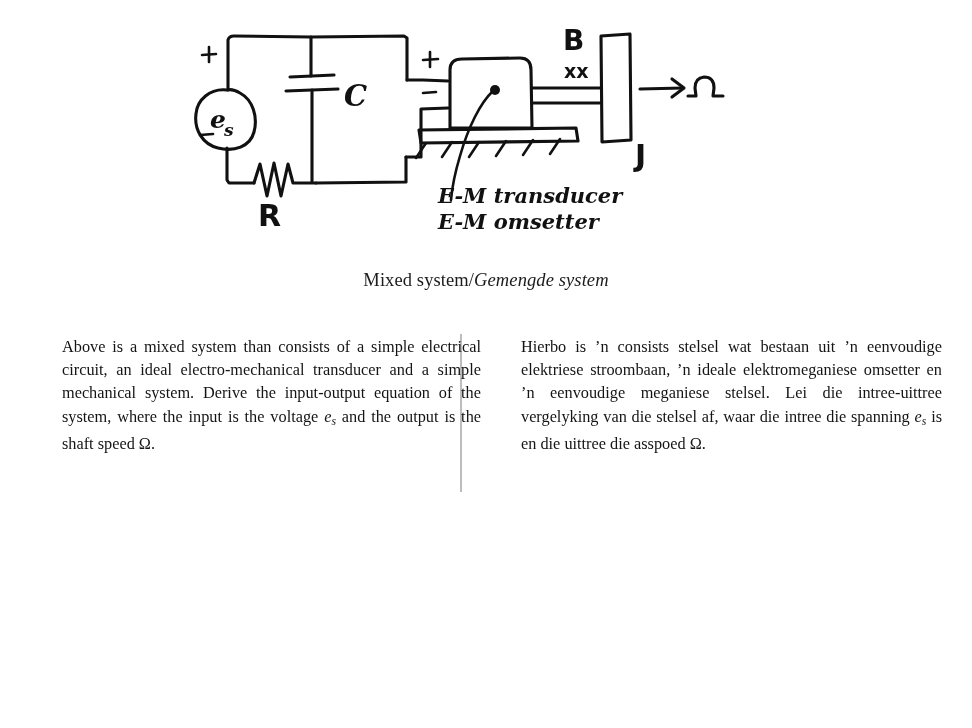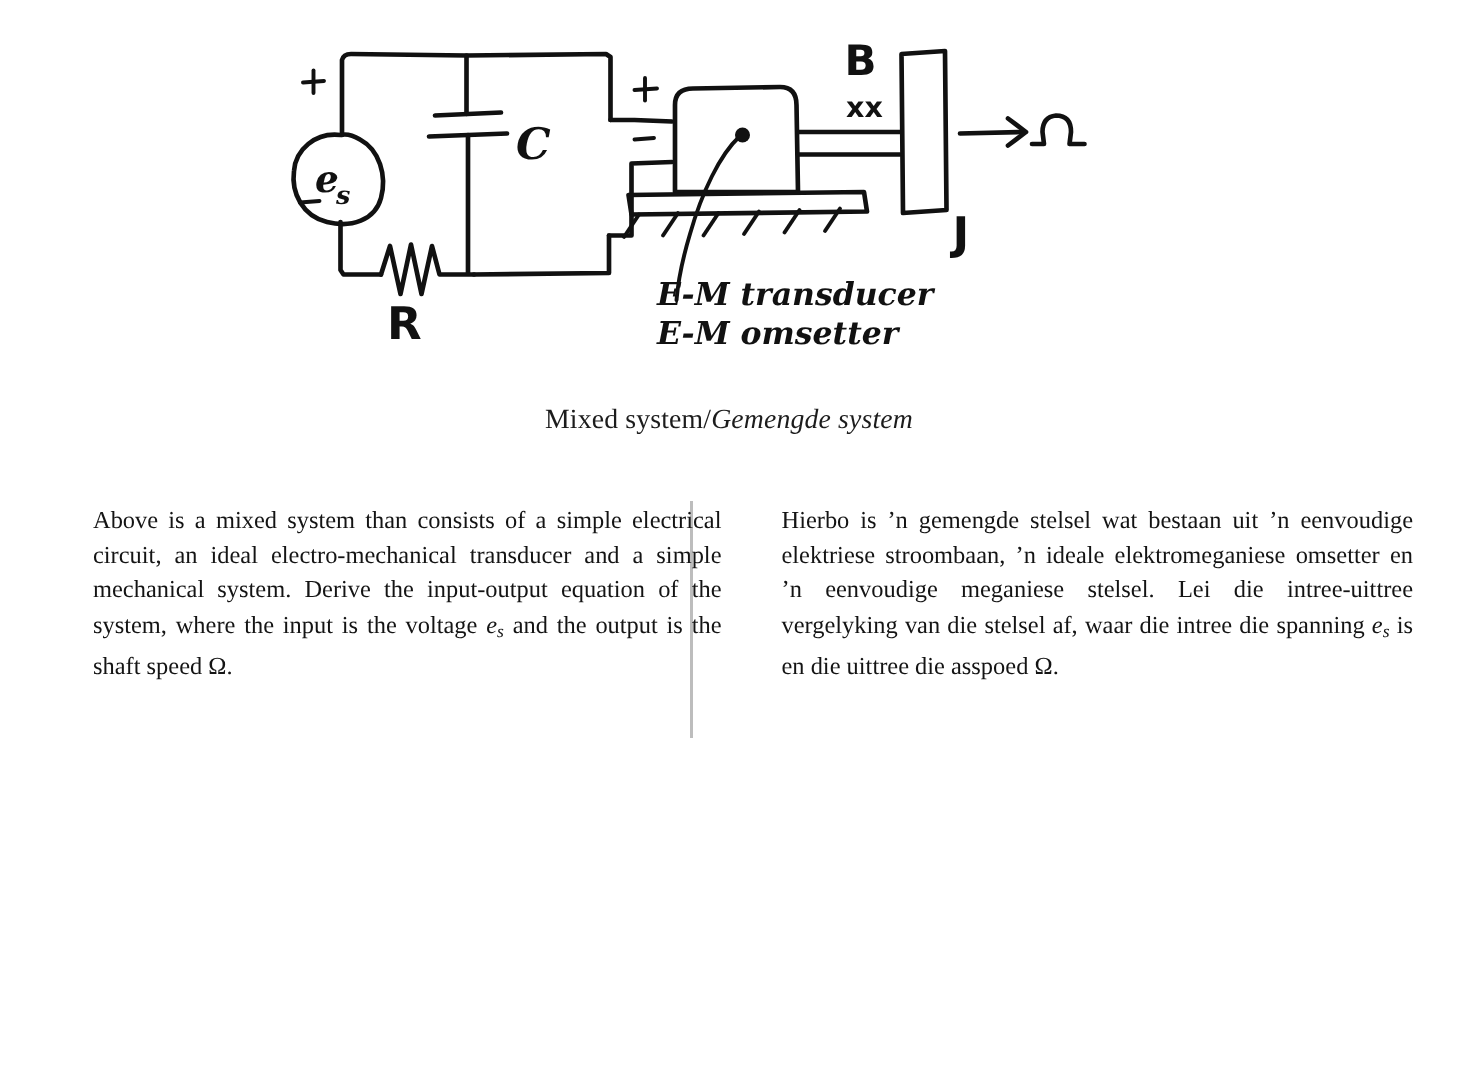--- a/index.html
+++ b/index.html
@@ -256,18 +256,18 @@
 
   <div id="col-divider"></div>
 
   <div id="columns">
 
     <div class="col" id="col-left">
       <p><span>Above is a mixed system than consists of a simple electrical circuit, an ideal electro-mechanical transducer and a simple mechanical system. Derive the input-output equation of the system, where the input is the voltage </span><span class="var"><span>e</span><sub>s</sub></span><span> and the output is the shaft speed </span><span>Ω</span><span>.</span></p>
     </div>
 
     <div class="col" id="col-right">
-      <p><span>Hierbo is ’n gemengde stelsel wat bestaan uit ’n eenvoudige elektriese stroombaan, ’n ideale elektromeganiese omsetter en ’n eenvoudige meganiese stelsel.  Lei die intree-uittree vergelyking van die stelsel af, waar die intree die spanning </span><span class="var"><span>e</span><sub>s</sub></span><span> is en die uittree die asspoed </span><span>Ω</span><span>.</span></p>
+      <p><span>Hierbo is ’n consists stelsel wat bestaan uit ’n eenvoudige elektriese stroombaan, ’n ideale elektromeganiese omsetter en ’n eenvoudige meganiese stelsel.  Lei die intree-uittree vergelyking van die stelsel af, waar die intree die spanning </span><span class="var"><span>e</span><sub>s</sub></span><span> is en die uittree die asspoed </span><span>Ω</span><span>.</span></p>
     </div>
 
   </div>
 
 </div>
 
 </body></html>

